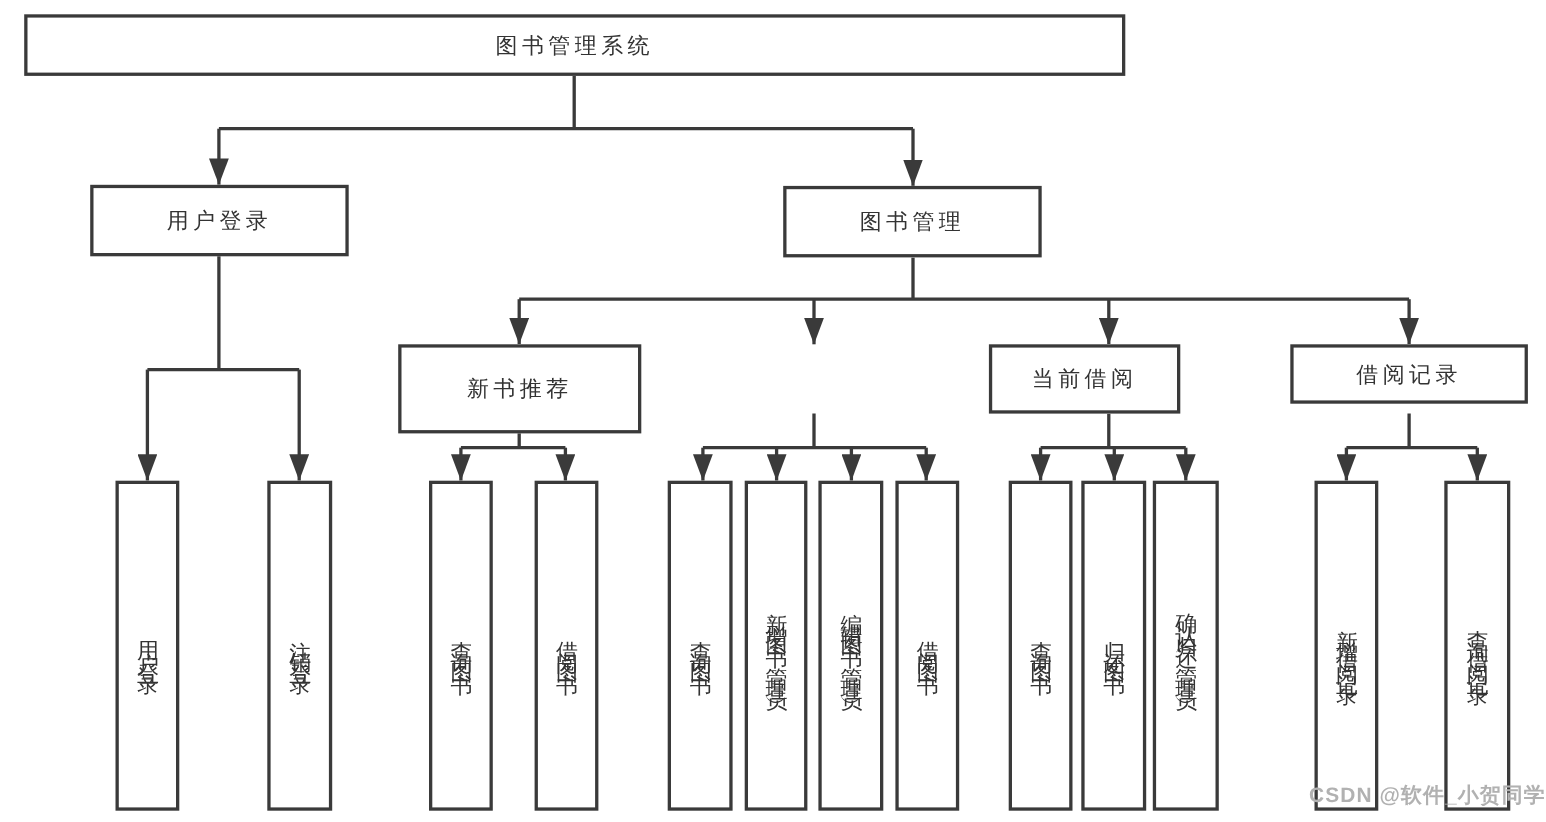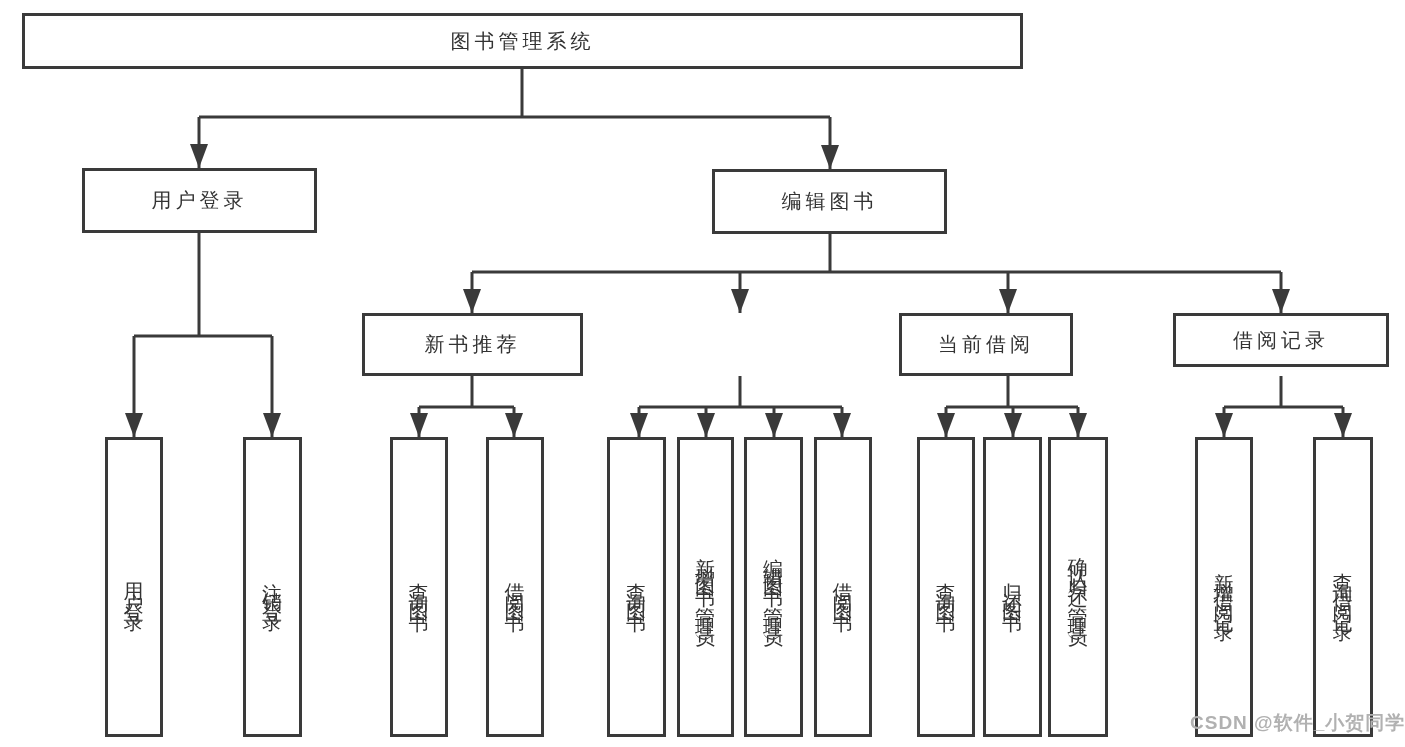--- a/index.html
+++ b/index.html
@@ -92,23 +92,23 @@
     <path class="edge" marker-end="url(#arw)" d="M946,407 V437"></path>
     <path class="edge" marker-end="url(#arw)" d="M1013,407 V437"></path>
     <path class="edge" marker-end="url(#arw)" d="M1078,407 V437"></path>
     <path class="edge" marker-end="url(#arw)" d="M1224,407 V437"></path>
     <path class="edge" marker-end="url(#arw)" d="M1343,407 V437"></path>
   </svg>
 
   <div class="node" style="left:22px;top:13px;width:1001px;height:56px">图书管理系统</div>
 
   <div class="node" style="left:82px;top:168px;width:235px;height:65px">用户登录</div>
-  <div class="node" style="left:712px;top:169px;width:235px;height:65px">编辑图书</div>
+  <div class="node" style="left:712px;top:169px;width:235px;height:65px">图书管理</div>
 
-  <div class="node" style="left:362px;top:313px;width:221px;height:63px">新书推荐</div>
+  <div class="node" style="left:362px;top:313px;width:221px;height:81px">新书推荐</div>
   <div class="node" style="left:899px;top:313px;width:174px;height:63px">当前借阅</div>
   <div class="node" style="left:1173px;top:313px;width:216px;height:54px">借阅记录</div>
 
   <div class="node" style="left:105px;top:437px;width:58px;height:300px">
     <span class="vtext">用户登录</span>
   </div>
   <div class="node" style="left:243px;top:437px;width:59px;height:300px">
     <span class="vtext">注销登录</span>
   </div>
 

